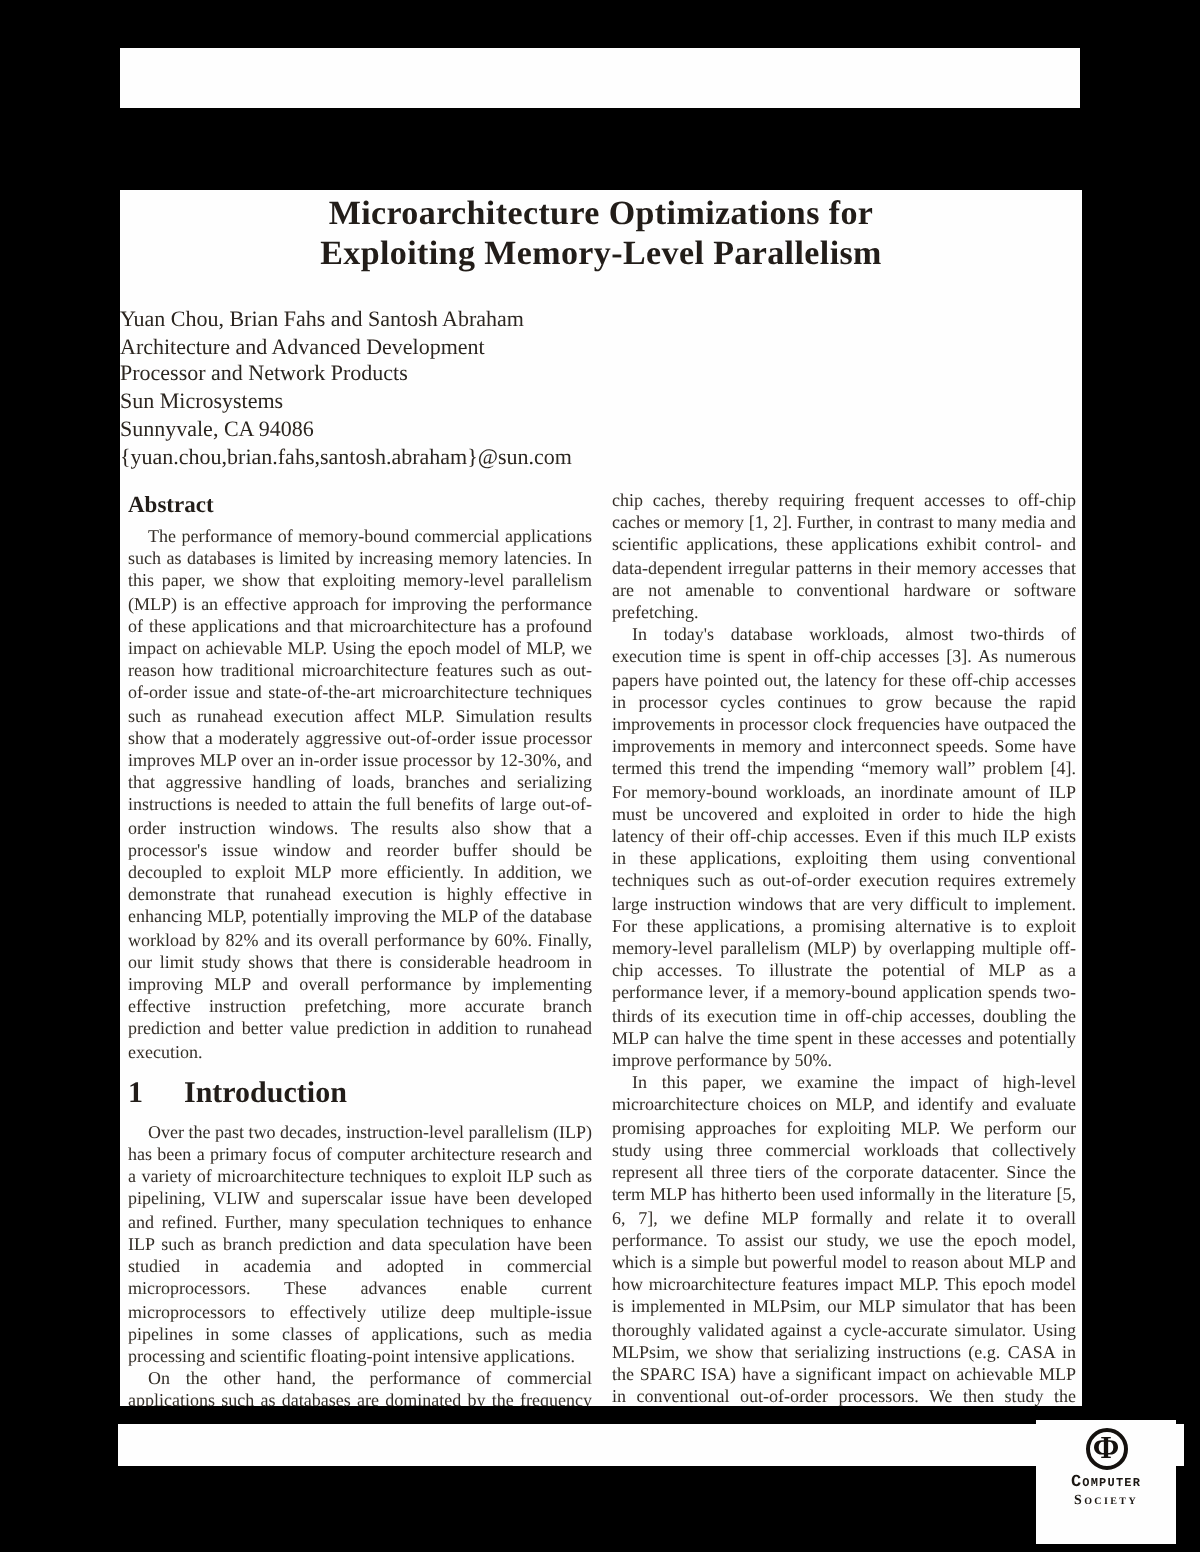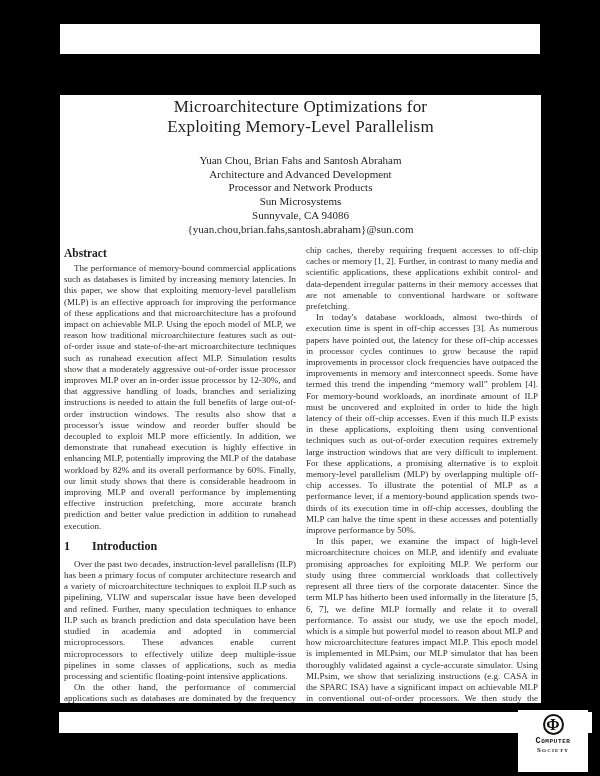--- a/index.html
+++ b/index.html
@@ -20,28 +20,27 @@
   
   .paper {
     position: absolute; left: 60px; top: 95px;
     width: 481px; height: 608px; background: #fefefe;
     overflow: hidden;
   }
 
   .title {
     margin: 2px 0 0 0;
     text-align: center;
-    font-size: 17px; line-height: 20px; font-weight: normal;
+    font-size: 17px; line-height: 20px; font-weight: bold;
     color: #221d19;
     letter-spacing: 0.2px;
   }
 
   .authors {
     margin-top: 17px;
-    text-align: center;
     font-size: 11px; line-height: 13.7px;
     color: #2c2620;
   }
 
   .cols {
     position: absolute; top: 150px; left: 4px;
     width: 474px;
     display: flex; gap: 10px;
   }
   .col { flex: 1; min-width: 0; }
@@ -53,21 +52,21 @@
   }
   .abstract-text {
     margin: 0;
     font-size: 9px; line-height: 11.2px;
     text-align: justify;
     text-indent: 10px;
     color: #332d26;
   }
   .section-heading {
     margin: 7px 0 5px 0;
-    font-weight: bold; font-size: 12px; color: #221d19;
+    font-weight: bold; font-size: 15px; color: #221d19;
   }
   .section-heading .sec-num { display: inline-block; width: 28px; }
   .body-par {
     margin: 0;
     font-size: 9px; line-height: 11.2px;
     text-align: justify;
     color: #332d26;
   }
   .body-par.indent { text-indent: 10px; }
 

